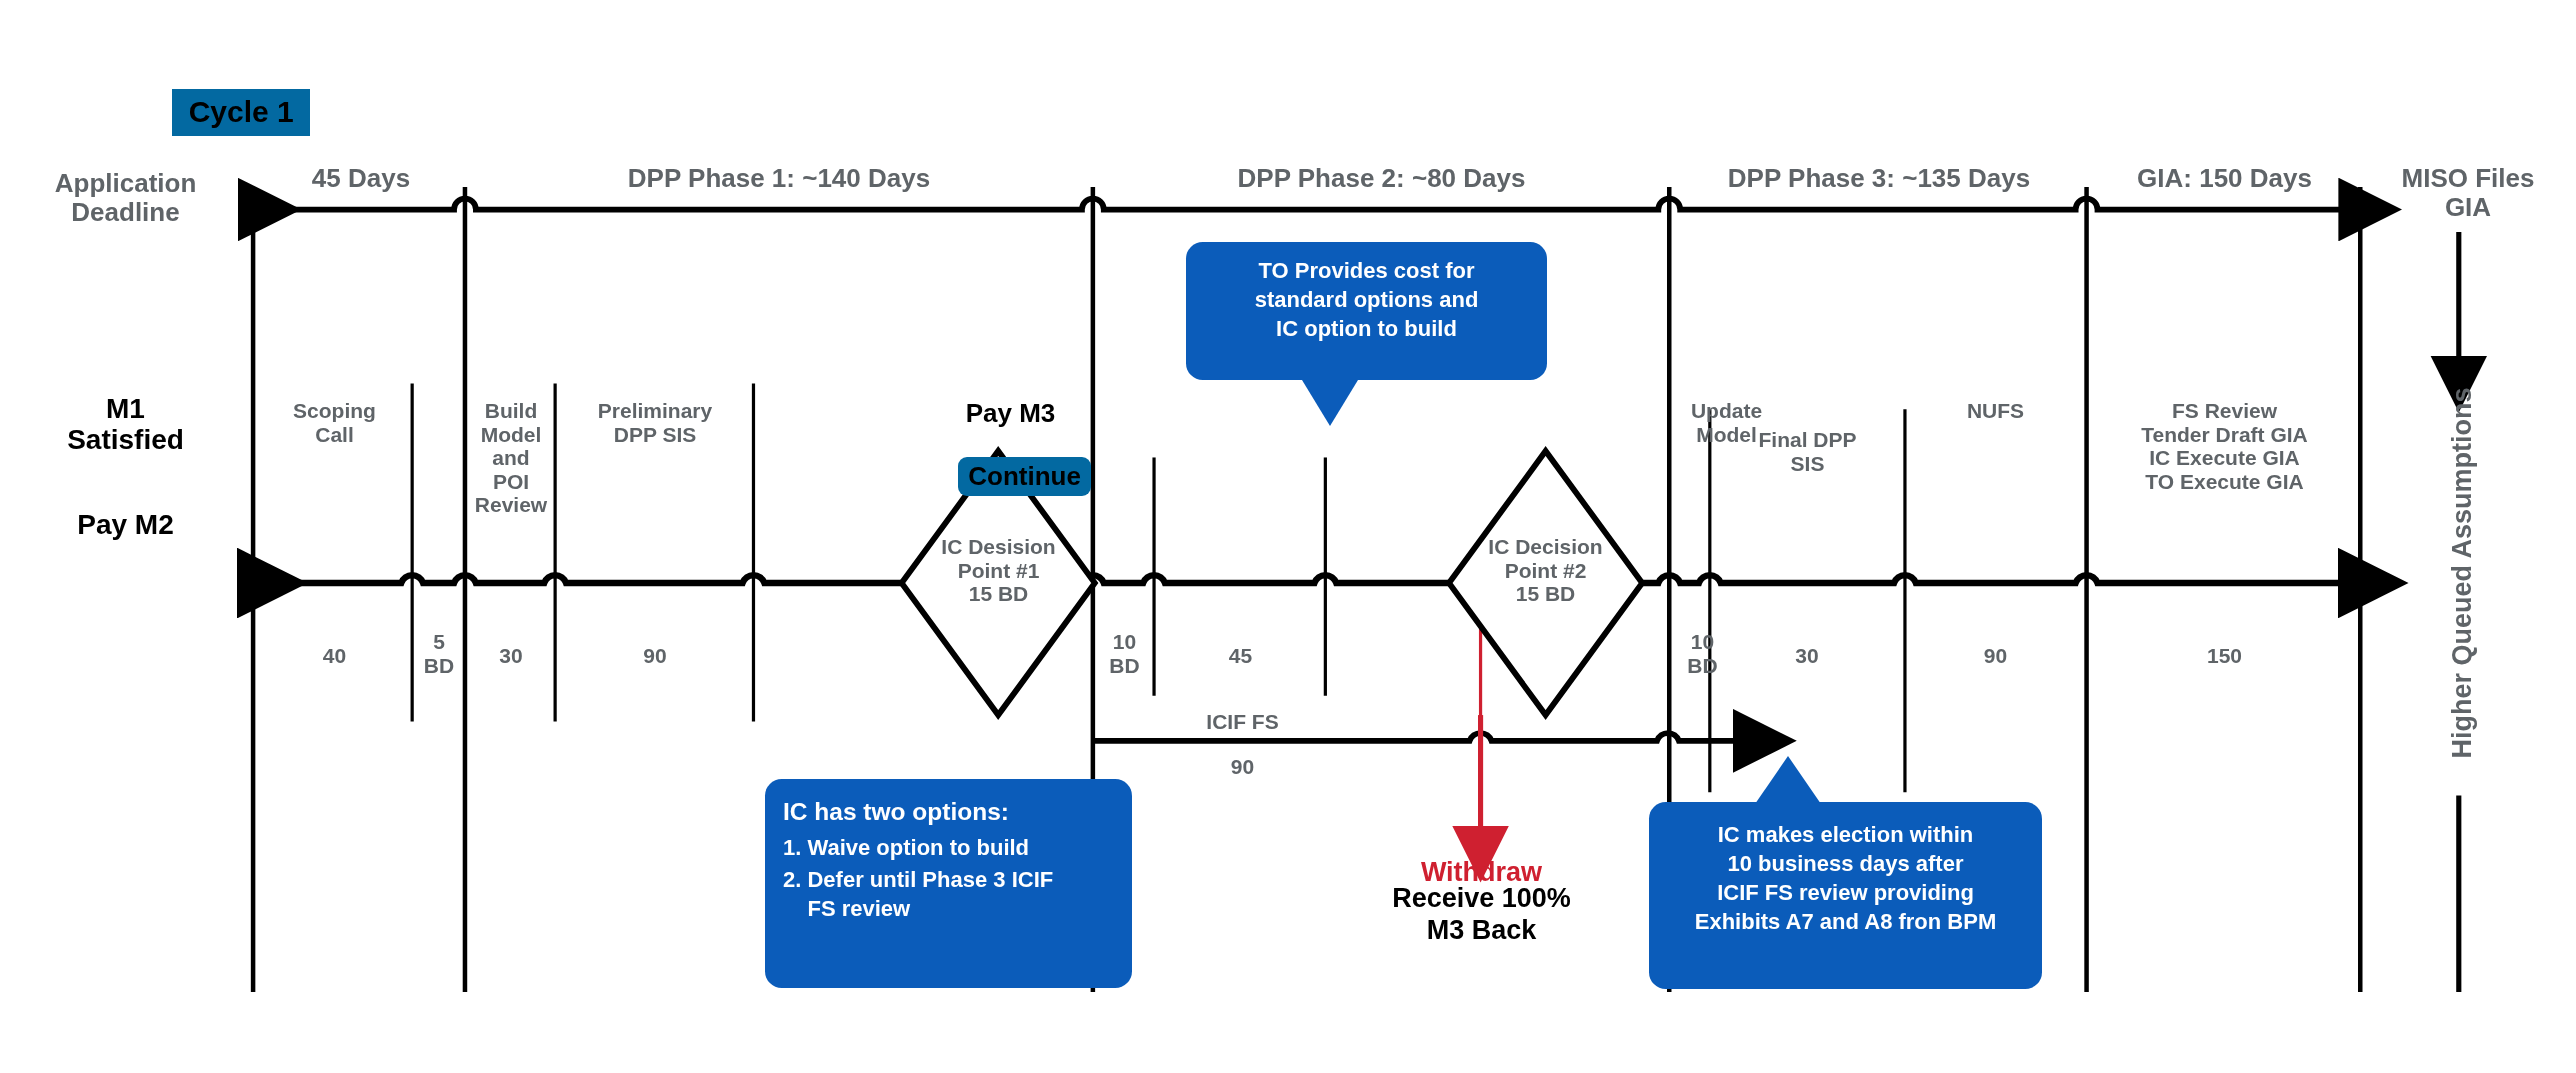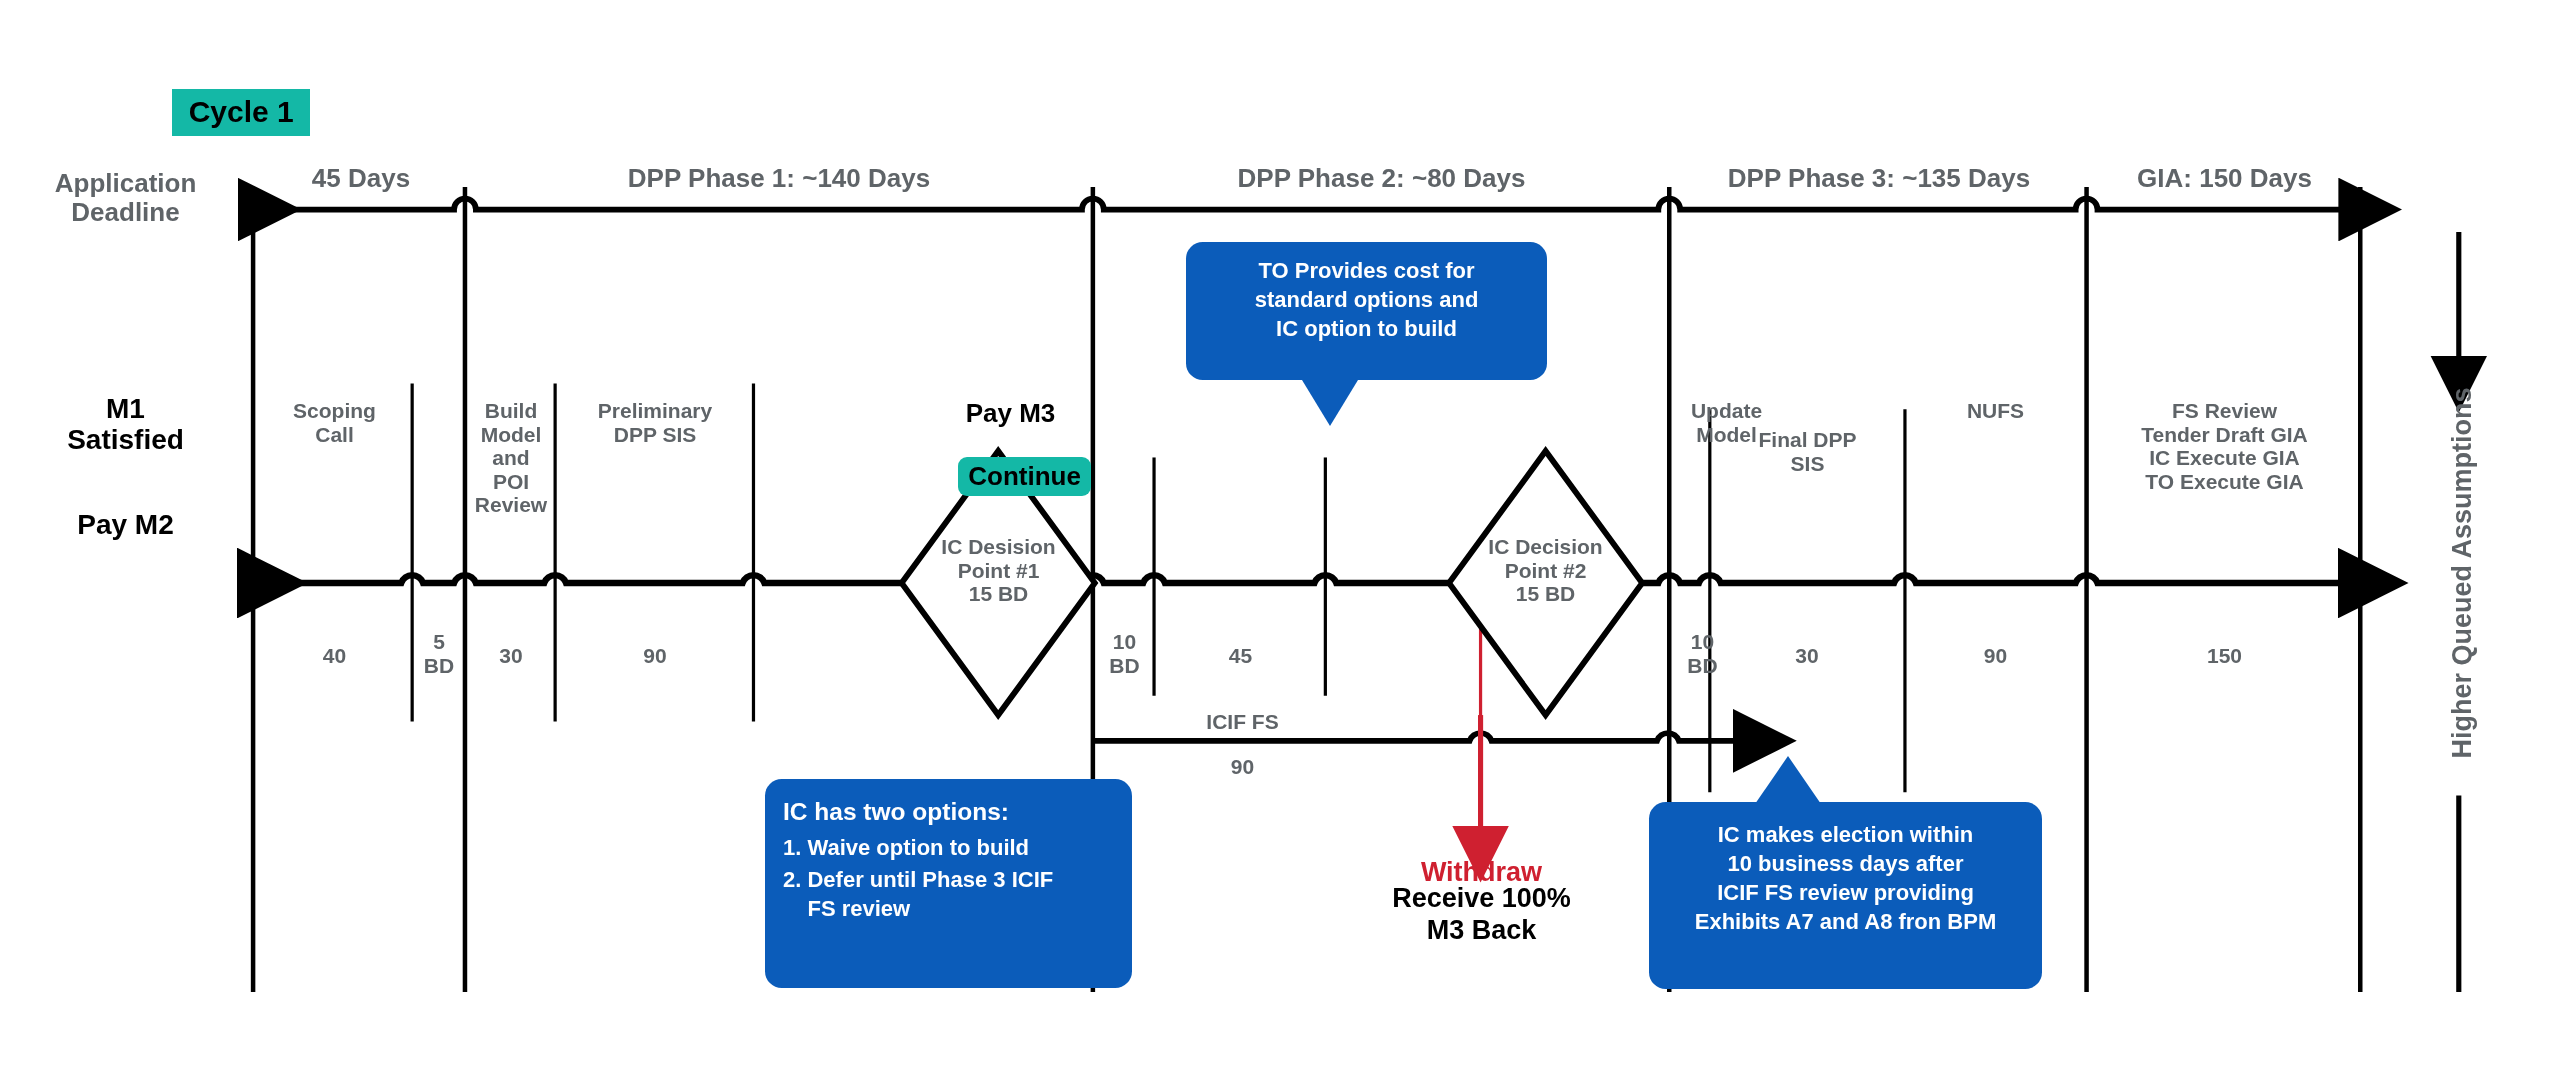--- a/index.html
+++ b/index.html
@@ -11,21 +11,21 @@
   .lbl.red{color:#cf2030;}
   .hdr{font-size:26px;}
   .task{font-size:21px;font-weight:bold;}
   .num{font-size:21px;font-weight:bold;}
   .diamond-txt{font-size:21px;font-weight:bold;}
   .bigblk{font-size:28px;font-weight:bold;color:#000;}
   .callout{position:absolute;background:#0b5cba;border-radius:16.7px;color:#fff;font-weight:bold;margin-left:40px;}
   .callout .ctxt{padding:14px 16.7px;font-size:22px;line-height:1.32;text-align:center;}
   .callout.leftal .ctxt{text-align:left;}
   .tail{position:absolute;width:0;height:0;}
-  .hl{position:absolute;background:#14b8a6;color:#000;font-weight:bold;}
+  .hl{position:absolute;background:#0369a1;color:#000;font-weight:bold;}
   .hl.cycle{font-size:30px;padding:6.4px 16.7px;}
   .hl.cont{font-size:26px;padding:3.9px 10.3px;border-radius:9px;}
   .vert{position:absolute;transform-origin:0 0;white-space:nowrap;}
 </style>
 </head>
 <body>
 
 <div id="stage">
 
   <svg id="svgroot" viewBox="0 0 4000 1667">
@@ -132,20 +132,22 @@
 Deadline</div>
   <div class="lbl bigblk" style="left:13px;top:393px;width:225px;white-space:pre-line;">M1
 Satisfied</div>
   <div class="lbl bigblk" style="left:13px;top:509px;width:225px;">Pay M2</div>
 
   <div class="lbl hdr" style="left:258px;top:164px;width:206px;">45 Days</div>
   <div class="lbl hdr" style="left:470px;top:164px;width:618px;">DPP Phase 1: ~140 Days</div>
   <div class="lbl hdr" style="left:1098px;top:164px;width:567px;">DPP Phase 2: ~80 Days</div>
   <div class="lbl hdr" style="left:1674px;top:164px;width:410px;">DPP Phase 3: ~135 Days</div>
   <div class="lbl hdr" style="left:2092px;top:164px;width:265px;">GIA: 150 Days</div>
+  <div class="lbl hdr" style="left:2365px;top:164px;width:206px;white-space:pre-line;">MISO Files
+GIA</div>
 
   <div class="lbl task" style="left:258px;top:399px;width:153px;white-space:pre-line;text-align:center;">Scoping
 Call</div>
   <div class="lbl task" style="left:468px;top:399px;width:86px;white-space:pre-line;">Build
 Model
 and
 POI
 Review</div>
   <div class="lbl task" style="left:558px;top:399px;width:194px;white-space:pre-line;">Preliminary
 DPP SIS</div>

